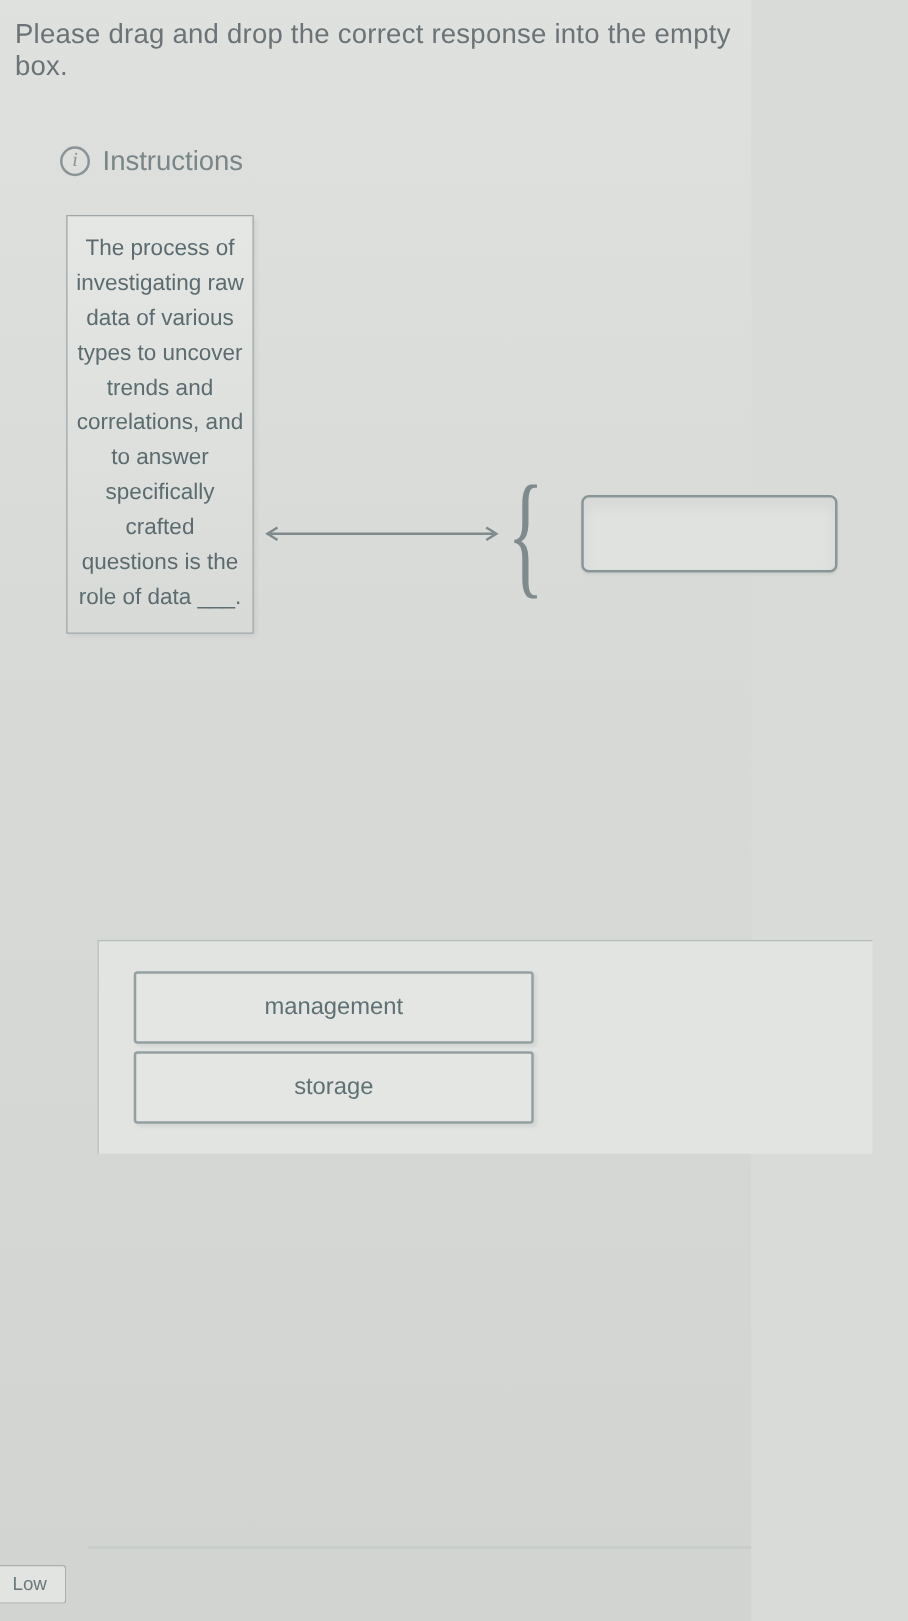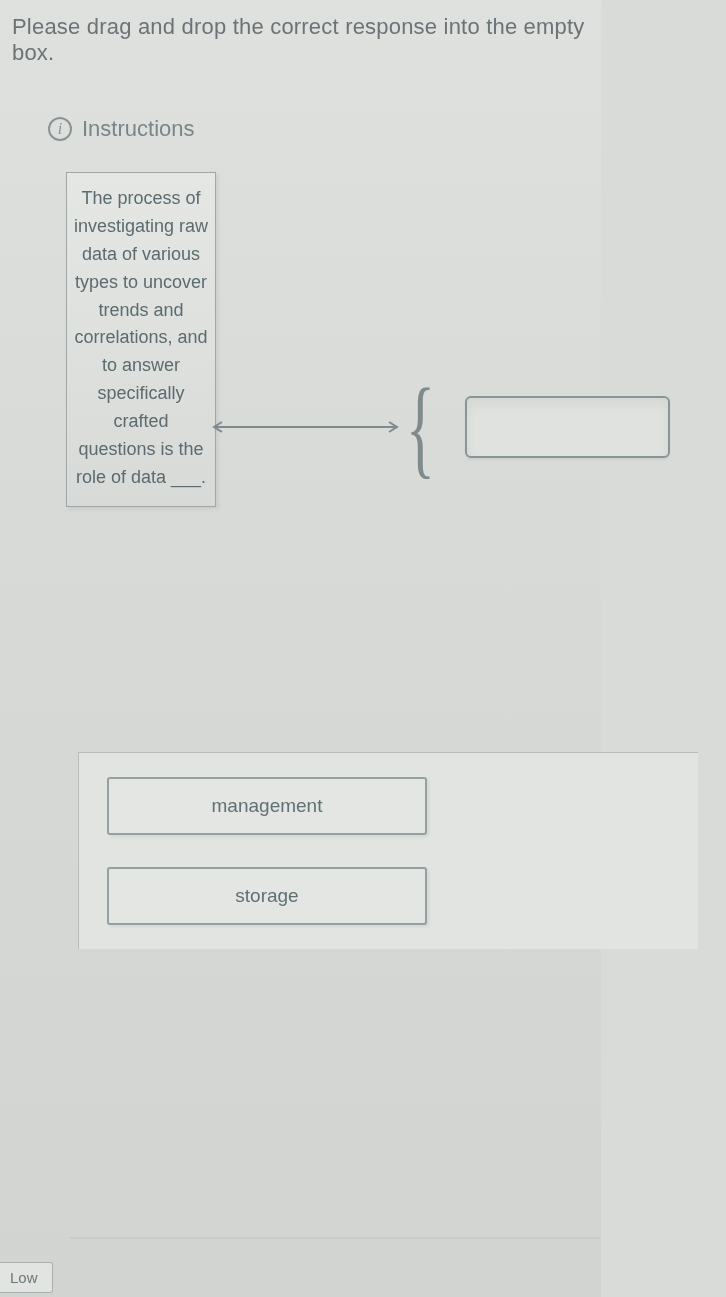--- a/index.html
+++ b/index.html
@@ -40,21 +40,21 @@
     font-size: 16px;
     color: #8a9496;
   }
   .work-area {
     position: relative;
     height: 560px;
     margin-left: 30px;
   }
   .prompt-card {
     position: absolute;
-    left: 28px;
+    left: 15px;
     top: 0;
     width: 150px;
     border: 1px solid #9fa7a8;
     background: linear-gradient(180deg,#e4e7e4,#d7dad7);
     box-shadow: 2px 2px 4px rgba(0,0,0,.08);
     padding: 12px 6px 14px 6px;
     text-align: center;
     font-size: 18px;
     line-height: 1.55;
     color: #5b6b6f;
@@ -97,37 +97,37 @@
     width: 620px;
     border: 1px solid #b6bdbd;
     border-right: none;
     border-bottom: none;
     background: #e1e4e1;
     padding: 24px 0 20px 0;
   }
   .option {
     width: 320px;
     height: 58px;
-    margin: 0 0 32px 28px;
+    margin: 0 0 6px 28px;
     border: 2px solid #94a0a1;
     border-radius: 3px;
     background: #e3e6e3;
     display: flex;
     align-items: center;
     justify-content: center;
     font-size: 19px;
     color: #5f7174;
     cursor: grab;
     box-shadow: 2px 2px 3px rgba(0,0,0,.06);
   }
   .option:last-child { margin-bottom: 4px; }
   .low-badge {
     position: absolute;
     left: 0;
-    bottom: 4px;
+    bottom: 14px;
     border: 1px solid #a9b0b0;
     border-left: none;
     border-radius: 0 3px 3px 0;
     background: #e2e4e2;
     padding: 6px 14px 6px 10px;
     font-size: 15px;
     color: #6b787a;
   }
   .divider {
     position: absolute;

